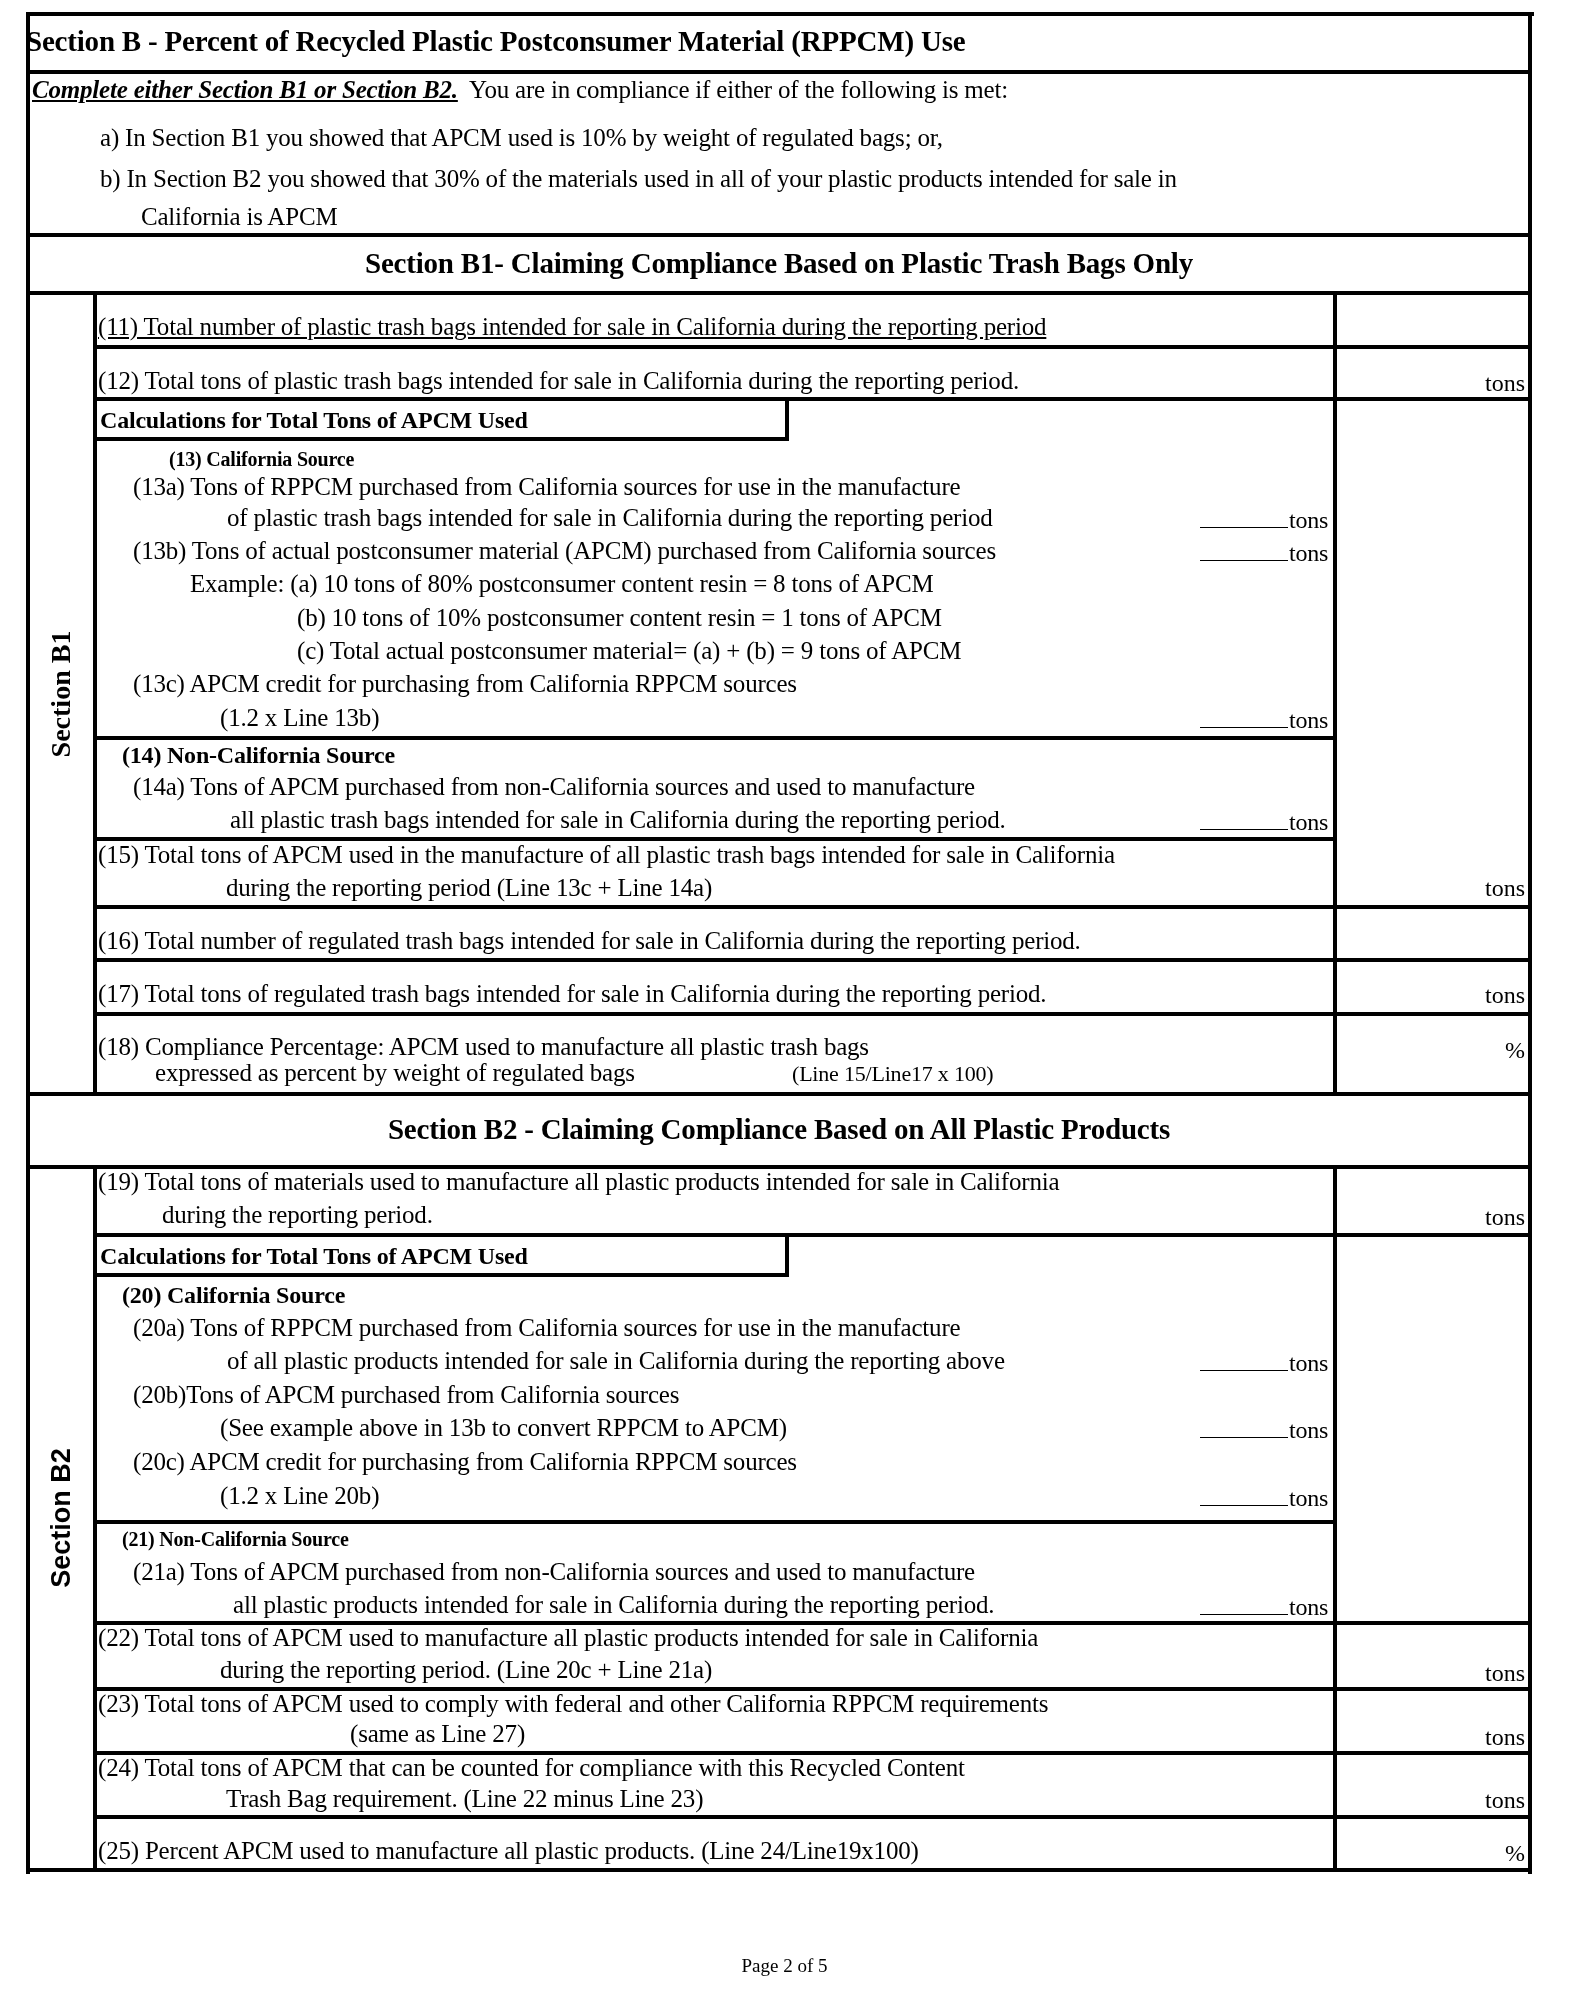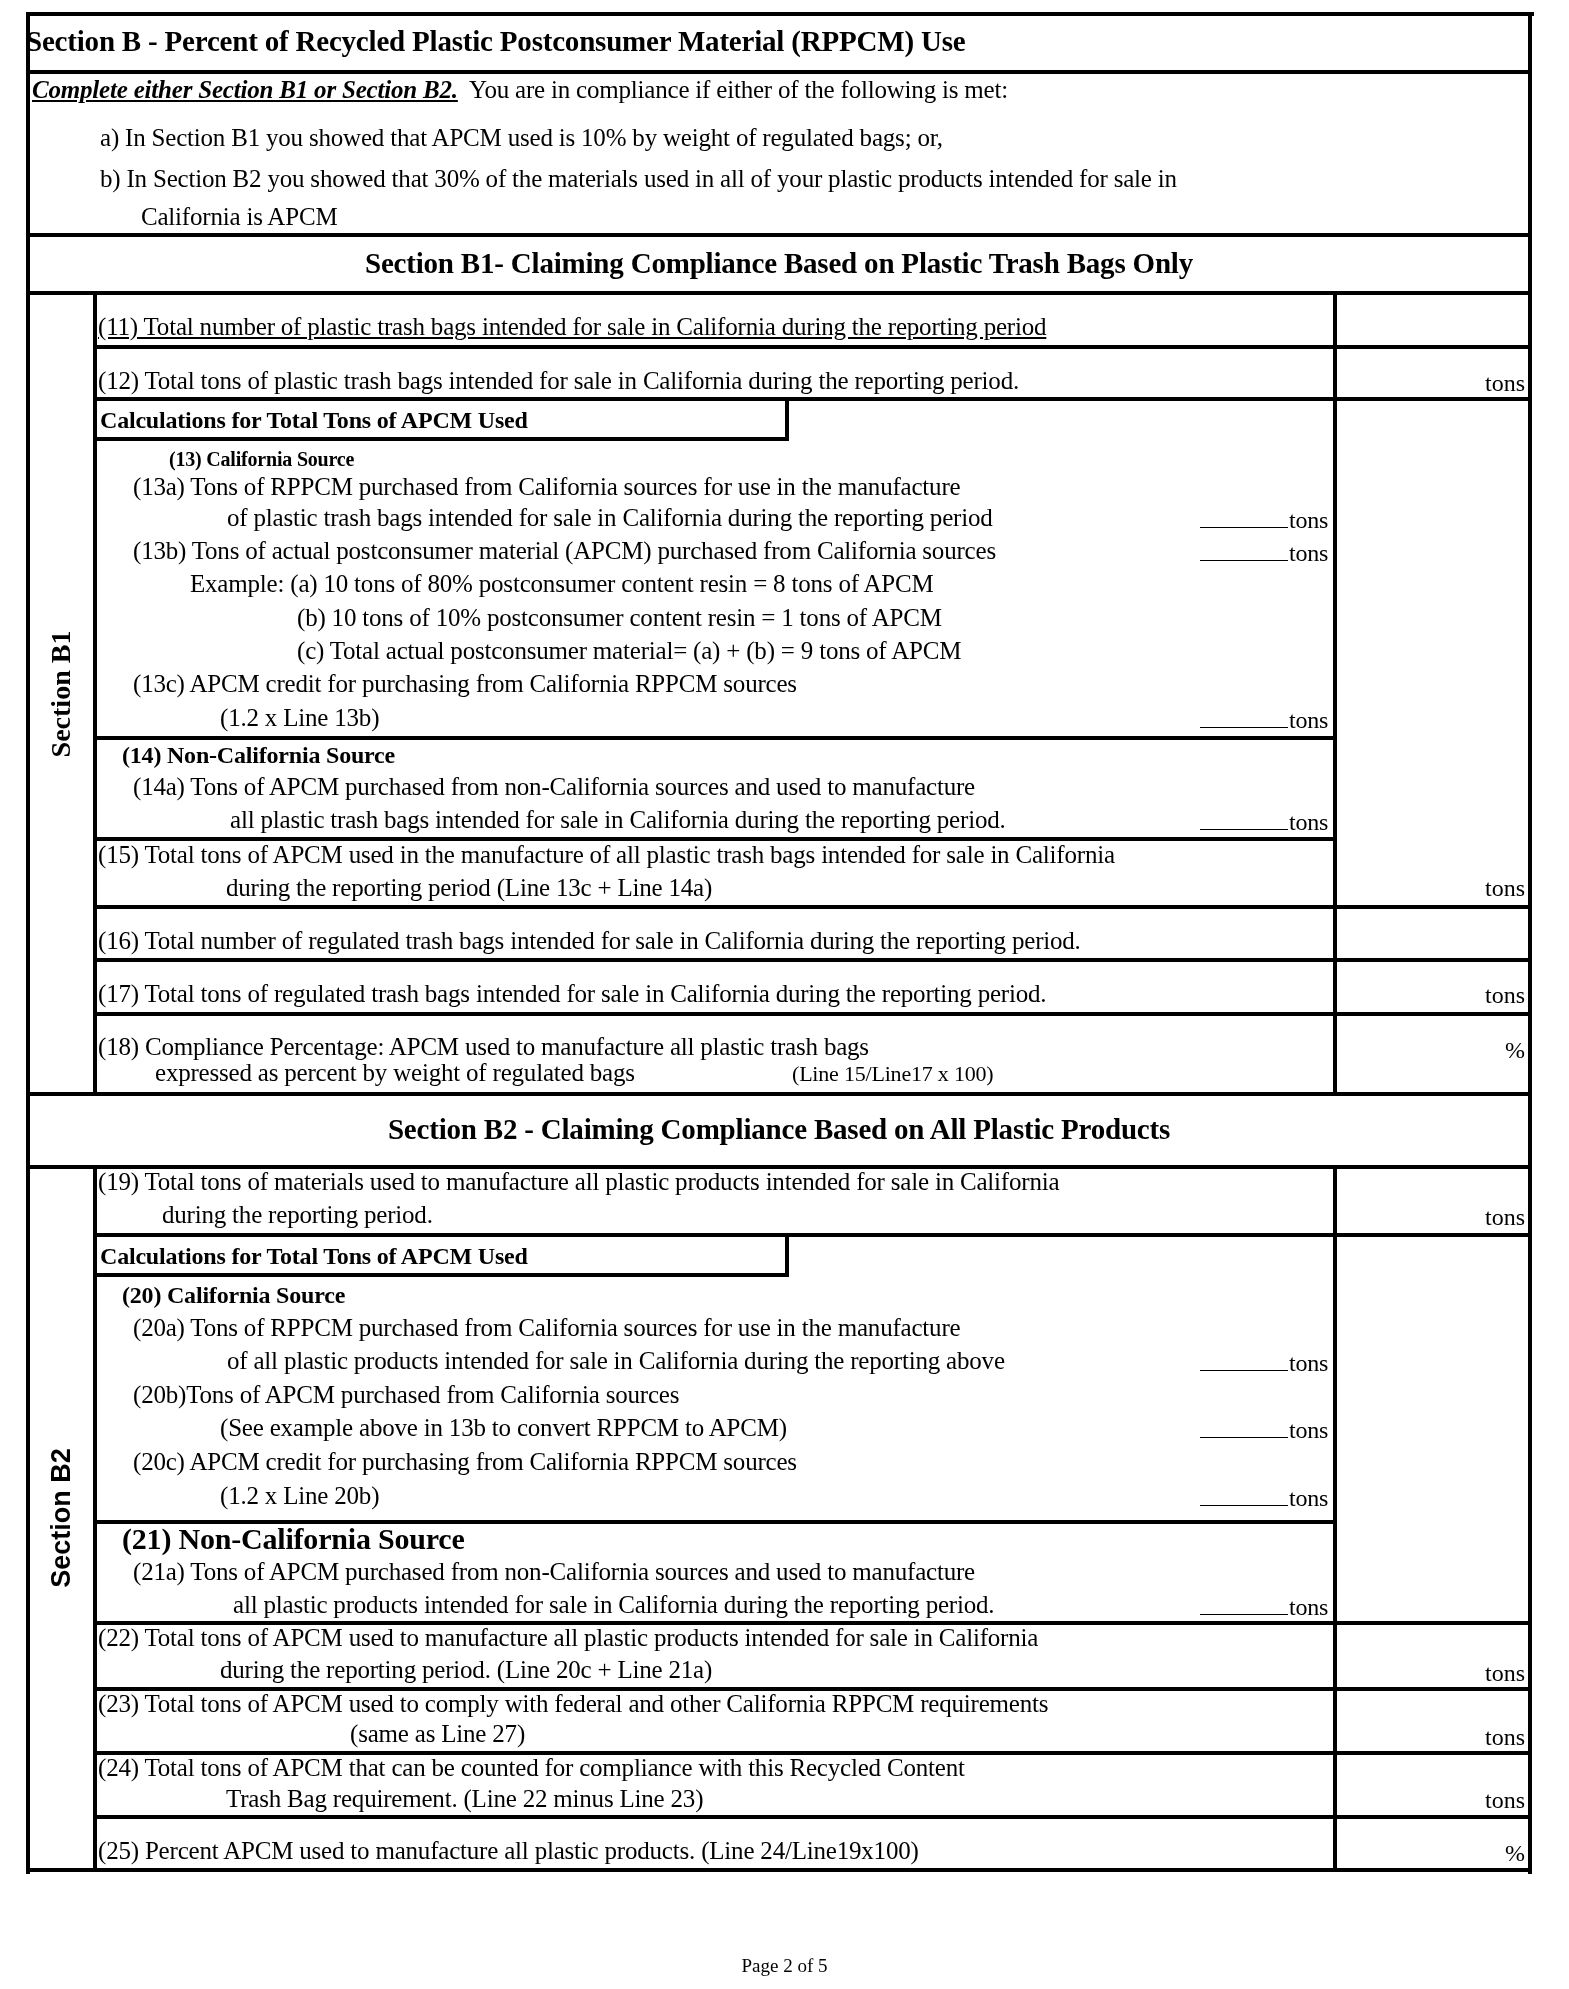--- a/index.html
+++ b/index.html
@@ -151,21 +151,21 @@
 <div class="t" style="left:220px; top:1413px;">(See example above in 13b to convert RPPCM to APCM)</div>
 <div class="abs" style="left:1200px; top:1415px; white-space:nowrap;">
   <span class="blank"></span><span class="t" style="position:static; font-size:24px;">tons</span>
 </div>
 <div class="t" style="left:133px; top:1447px;">(20c) APCM credit for purchasing from California RPPCM sources</div>
 <div class="t" style="left:220px; top:1481px;">(1.2 x Line 20b)</div>
 <div class="abs" style="left:1200px; top:1483px; white-space:nowrap;">
   <span class="blank"></span><span class="t" style="position:static; font-size:24px;">tons</span>
 </div>
 
-<div class="t b" style="left:122px; top:1524px; font-size:30px;">(21)  Non-California Source</div>
+<div class="t b" style="left:122px; top:1524px; font-size:20px;">(21)  Non-California Source</div>
 <div class="t" style="left:133px; top:1557px;">(21a) Tons of APCM purchased from non-California sources and used to manufacture</div>
 <div class="t" style="left:233px; top:1590px;">all plastic products intended for sale in California during the reporting period.</div>
 <div class="abs" style="left:1200px; top:1592px; white-space:nowrap;">
   <span class="blank"></span><span class="t" style="position:static; font-size:24px;">tons</span>
 </div>
 <div class="field" style="left:1337px; top:1237px; width:191px; height:384px;"></div>
 
 <div class="t" style="left:98px; top:1623px;">(22) Total tons of APCM used to manufacture all plastic products intended for sale in California</div>
 <div class="t" style="left:220px; top:1655px;">during the reporting period. (Line 20c + Line 21a)</div>
 <div class="field" style="left:1337px; top:1625px; width:191px; height:62px;"></div>

